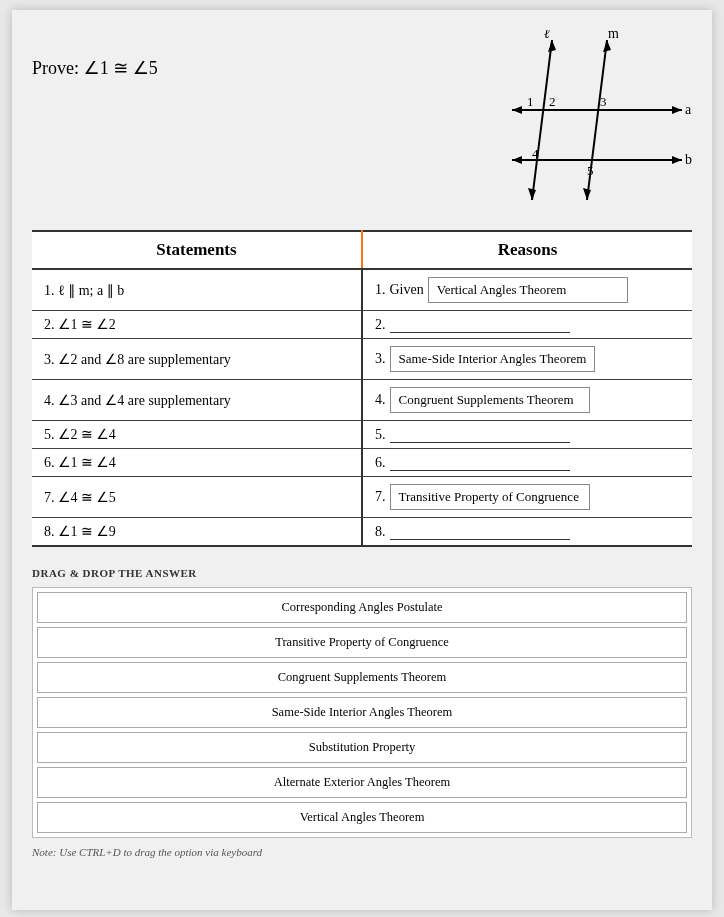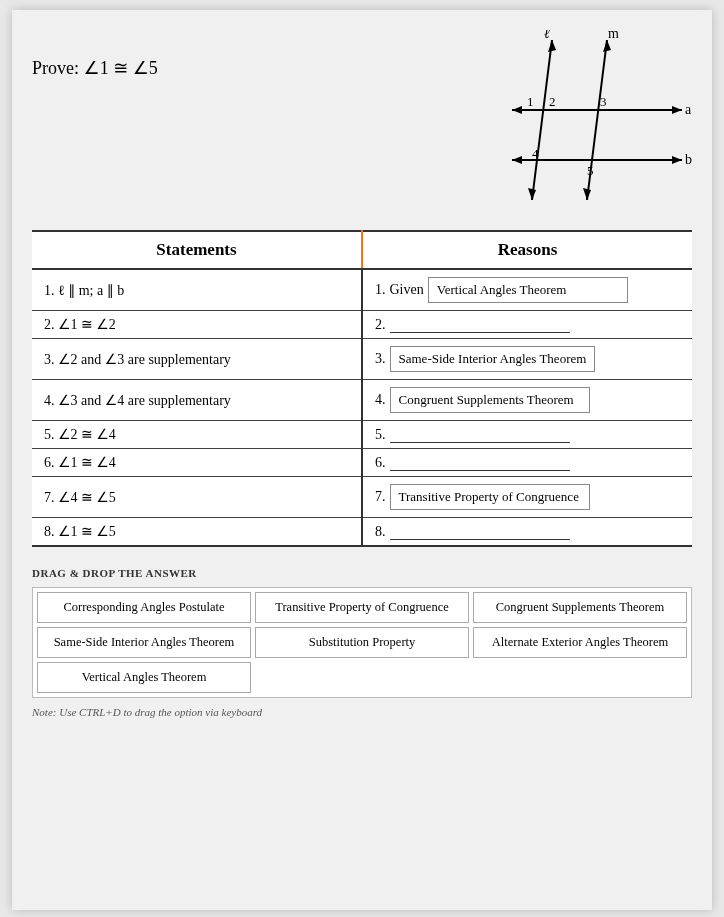--- a/index.html
+++ b/index.html
@@ -108,21 +108,21 @@
     }
     .drag-label {
       font-size: 11px;
       font-weight: bold;
       color: #333;
       margin-bottom: 8px;
       letter-spacing: 0.5px;
     }
     .drag-grid {
       display: grid;
-      grid-template-columns: 1fr 1fr 1fr;
+      grid-template-columns: 1fr;
       gap: 4px;
       background: white;
       border: 1px solid #bbb;
       padding: 4px;
     }
     .drag-item {
       border: 1px solid #aaa;
       background: white;
       padding: 7px 10px;
       font-size: 12.5px;
@@ -201,21 +201,21 @@
         <tr>
           <td class="stmt"><span>2.</span> <span>∠1 ≅ ∠2</span></td>
           <td>
             <div class="reason-line">
               <span class="reason-num">2.</span> 
               <span class="blank-line"></span>
             </div>
           </td>
         </tr>
         <tr>
-          <td class="stmt"><span>3.</span> <span>∠2 and ∠3 are supplementary</span></td>
+          <td class="stmt"><span>3.</span> <span>∠2 and ∠8 are supplementary</span></td>
           <td>
             <div class="reason-line">
               <span class="reason-num">3.</span> 
               <span class="reason-box">Same-Side Interior Angles Theorem</span>
             </div>
           </td>
         </tr>
         <tr>
           <td class="stmt"><span>4.</span> <span>∠3 and ∠4 are supplementary</span></td>
           <td>
@@ -246,21 +246,21 @@
         <tr>
           <td class="stmt"><span>7.</span> <span>∠4 ≅ ∠5</span></td>
           <td>
             <div class="reason-line">
               <span class="reason-num">7.</span> 
               <span class="reason-box">Transitive Property of Congruence</span>
             </div>
           </td>
         </tr>
         <tr>
-          <td class="stmt"><span>8.</span> <span>∠1 ≅ ∠5</span></td>
+          <td class="stmt"><span>8.</span> <span>∠1 ≅ ∠9</span></td>
           <td>
             <div class="reason-line">
               <span class="reason-num">8.</span> 
               <span class="blank-line"></span>
             </div>
           </td>
         </tr>
       </tbody>
   </table>
 

